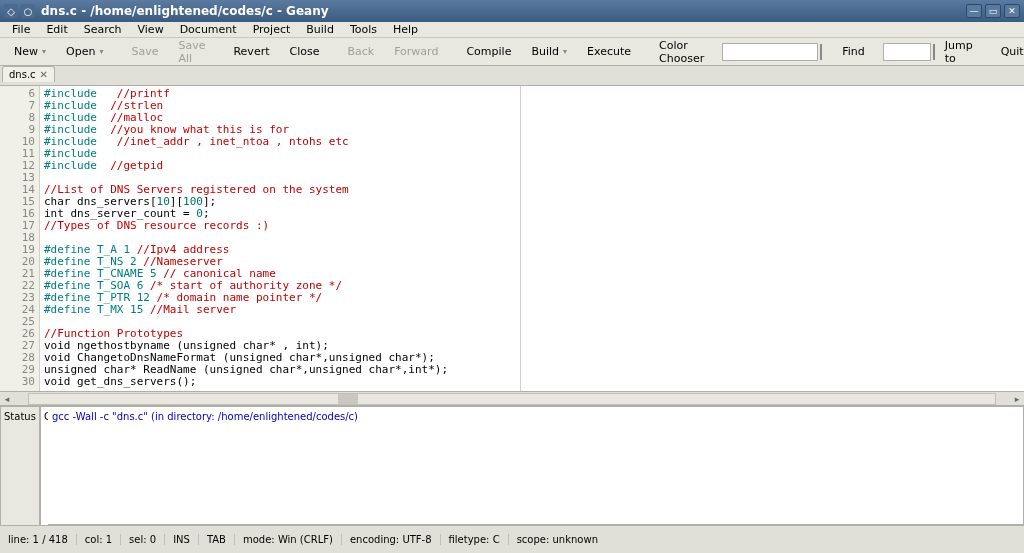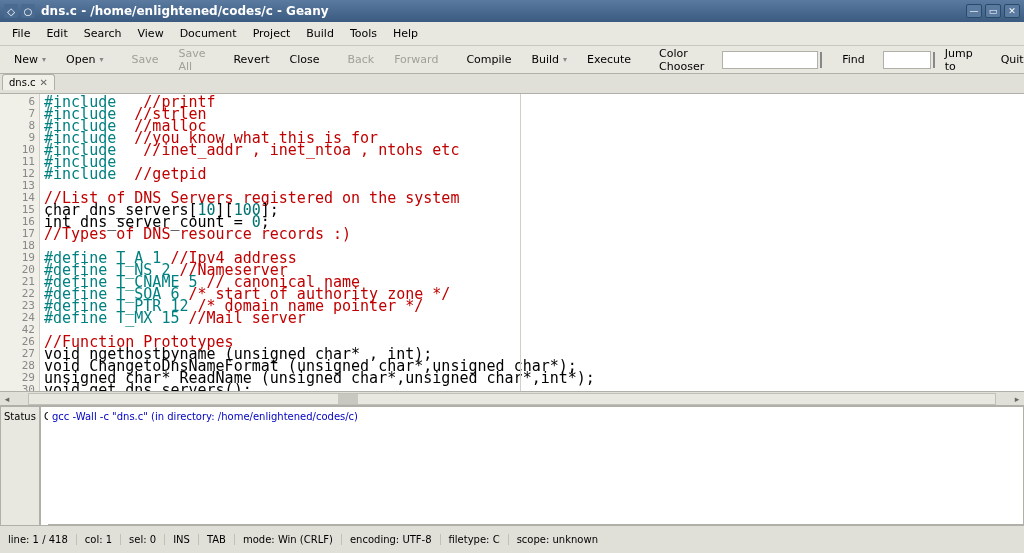--- a/index.html
+++ b/index.html
@@ -3,36 +3,36 @@
 <meta charset="utf-8">
 <style>
 * { box-sizing: border-box; margin: 0; padding: 0; }
 body { font-family: "DejaVu Sans", Arial, sans-serif; font-size: 11px; background: #f0f0e8; width: 1024px; height: 553px; overflow: hidden; display: flex; flex-direction: column; }
 .titlebar { height: 22px; background: linear-gradient(#5a7aa0, #3a5a80); display: flex; align-items: center; color: #fff; padding: 0 4px; }
 .titlebar .wm-icons { display: flex; gap: 3px; margin-right: 6px; }
 .titlebar .wm-icons div { width: 14px; height: 14px; border-radius: 2px; display: flex; align-items: center; justify-content: center; font-size: 10px; }
 .titlebar .title { flex: 1; font-size: 12px; font-weight: bold; }
 .titlebar .win-controls { display: flex; gap: 3px; }
 .titlebar .win-controls div { width: 16px; height: 14px; background: #5a7aa0; border: 1px solid #2a4a6a; border-radius: 2px; display: flex; align-items: center; justify-content: center; font-size: 9px; }
-.menubar { height: 24px; background: #e8e8e0; display: flex; align-items: center; border-bottom: 1px solid #c8c8c0; padding: 0 4px; }
+.menubar { height: 16px; background: #e8e8e0; display: flex; align-items: center; border-bottom: 1px solid #c8c8c0; padding: 0 4px; }
 .menubar span { padding: 2px 8px; cursor: pointer; }
 .toolbar { height: 28px; background: #e8e8e0; display: flex; align-items: center; border-bottom: 1px solid #b0b0a8; padding: 0 4px; gap: 0; }
 .toolbar .tb-btn { padding: 3px 10px; cursor: pointer; display: flex; align-items: center; gap: 4px; }
 .toolbar .tb-btn.disabled { color: #a0a09a; }
 .toolbar .sep { width: 1px; height: 20px; background: #c0c0b8; margin: 0 4px; }
 .toolbar .chev { font-size: 8px; color: #888; }
 .toolbar input { height: 18px; border: 1px solid #b0b0a8; background: #fff; padding: 0 3px; font-size: 11px; }
 .toolbar .color-swatch { width: 20px; height: 16px; background: #c8a070; border: 1px solid #888; margin-left: 2px; }
 .tabbar { height: 20px; background: #e0e0d8; display: flex; align-items: flex-start; border-bottom: 1px solid #b0b0a8; padding-left: 2px; }
 .tabbar .tab { background: #f0f0e8; border: 1px solid #b0b0a8; border-bottom: none; padding: 2px 6px; font-size: 10px; display: flex; align-items: center; gap: 4px; border-radius: 3px 3px 0 0; }
 .tabbar .tab .close { font-size: 10px; color: #666; cursor: pointer; }
 .editor-area { flex: 1; display: flex; flex-direction: column; overflow: hidden; }
 .editor-body { flex: 1; display: flex; overflow: hidden; background: #fff; position: relative; }
 .gutter { width: 40px; background: #f0f0e8; border-right: 1px solid #d0d0c8; text-align: right; color: #888; font-family: "DejaVu Sans Mono", monospace; font-size: 11px; line-height: 12px; padding: 2px 4px 0 0; }
-.code { flex: 1; font-family: "DejaVu Sans Mono", monospace; font-size: 15px; line-height: 12px; padding: 2px 0 0 4px; white-space: pre; overflow: hidden; position: relative; }
+.code { flex: 1; font-family: "DejaVu Sans Mono", monospace; font-size: 11px; line-height: 12px; padding: 2px 0 0 4px; white-space: pre; overflow: hidden; position: relative; }
 .margin-line { position: absolute; left: 480px; top: 0; bottom: 0; width: 1px; background: #d0d0c8; }
 .pp { color: #008080; }
 .cm { color: #c00000; }
 .ty { color: #000; font-weight: normal; text-align: center; }
 .num { color: #007070; }
 .hscroll { height: 14px; background: #e0e0d8; border-top: 1px solid #b0b0a8; display: flex; align-items: center; }
 .hscroll .trk { flex: 1; height: 12px; background: #e8e8e0; border: 1px solid #c0c0b8; margin: 0 14px; position: relative; }
 .hscroll .thumb { position: absolute; left: 32%; width: 20px; height: 100%; background: #c8c8c0; }
 .hscroll .ar { width: 14px; text-align: center; color: #666; font-size: 9px; }
 .bottom-pane { height: 120px; display: flex; border-top: 1px solid #b0b0a8; }
@@ -132,21 +132,21 @@
         <div>15</div>
         <div>16</div>
         <div>17</div>
         <div>18</div>
         <div>19</div>
         <div>20</div>
         <div>21</div>
         <div>22</div>
         <div>23</div>
         <div>24</div>
-        <div>42</div>
+        <div>25</div>
         <div>26</div>
         <div>27</div>
         <div>28</div>
         <div>29</div>
         <div>30</div>
       </div>
     <div class="code" id="code"><div class="margin-line"></div><div><span class="pp">#include<stdio.h></stdio.h></span>   <span class="cm">//printf</span></div><div><span class="pp">#include<string.h></string.h></span>  <span class="cm">//strlen</span></div><div><span class="pp">#include<stdlib.h></stdlib.h></span>  <span class="cm">//malloc</span></div><div><span class="pp">#include<sys socket.h=""></sys></span>  <span class="cm">//you know what this is for</span></div><div><span class="pp">#include<arpa inet.h=""></arpa></span>   <span class="cm">//inet_addr , inet_ntoa , ntohs etc</span></div><div><span class="pp">#include<netinet in.h=""></netinet></span></div><div><span class="pp">#include<unistd.h></unistd.h></span>  <span class="cm">//getpid</span></div><div>&nbsp;</div><div><span class="cm">//List of DNS Servers registered on the system</span></div><div><span class="ty">char</span> dns_servers[<span class="num">10</span>][<span class="num">100</span>];</div><div><span class="ty">int</span> dns_server_count = <span class="num">0</span>;</div><div><span class="cm">//Types of DNS resource records :)</span></div><div>&nbsp;</div><div><span class="pp">#define T_A 1</span> <span class="cm">//Ipv4 address</span></div><div><span class="pp">#define T_NS 2</span> <span class="cm">//Nameserver</span></div><div><span class="pp">#define T_CNAME 5</span> <span class="cm">// canonical name</span></div><div><span class="pp">#define T_SOA 6</span> <span class="cm">/* start of authority zone */</span></div><div><span class="pp">#define T_PTR 12</span> <span class="cm">/* domain name pointer */</span></div><div><span class="pp">#define T_MX 15</span> <span class="cm">//Mail server</span></div><div>&nbsp;</div><div><span class="cm">//Function Prototypes</span></div><div><span class="ty">void</span> ngethostbyname (<span class="ty">unsigned</span> <span class="ty">char</span>* , <span class="ty">int</span>);</div><div><span class="ty">void</span> ChangetoDnsNameFormat (<span class="ty">unsigned</span> <span class="ty">char</span>*,<span class="ty">unsigned</span> <span class="ty">char</span>*);</div><div><span class="ty">unsigned</span> <span class="ty">char</span>* ReadName (<span class="ty">unsigned</span> <span class="ty">char</span>*,<span class="ty">unsigned</span> <span class="ty">char</span>*,<span class="ty">int</span>*);</div><div><span class="ty">void</span> get_dns_servers();</div></div>
   </div>
   <div class="hscroll">
     <div class="ar">◂</div>

